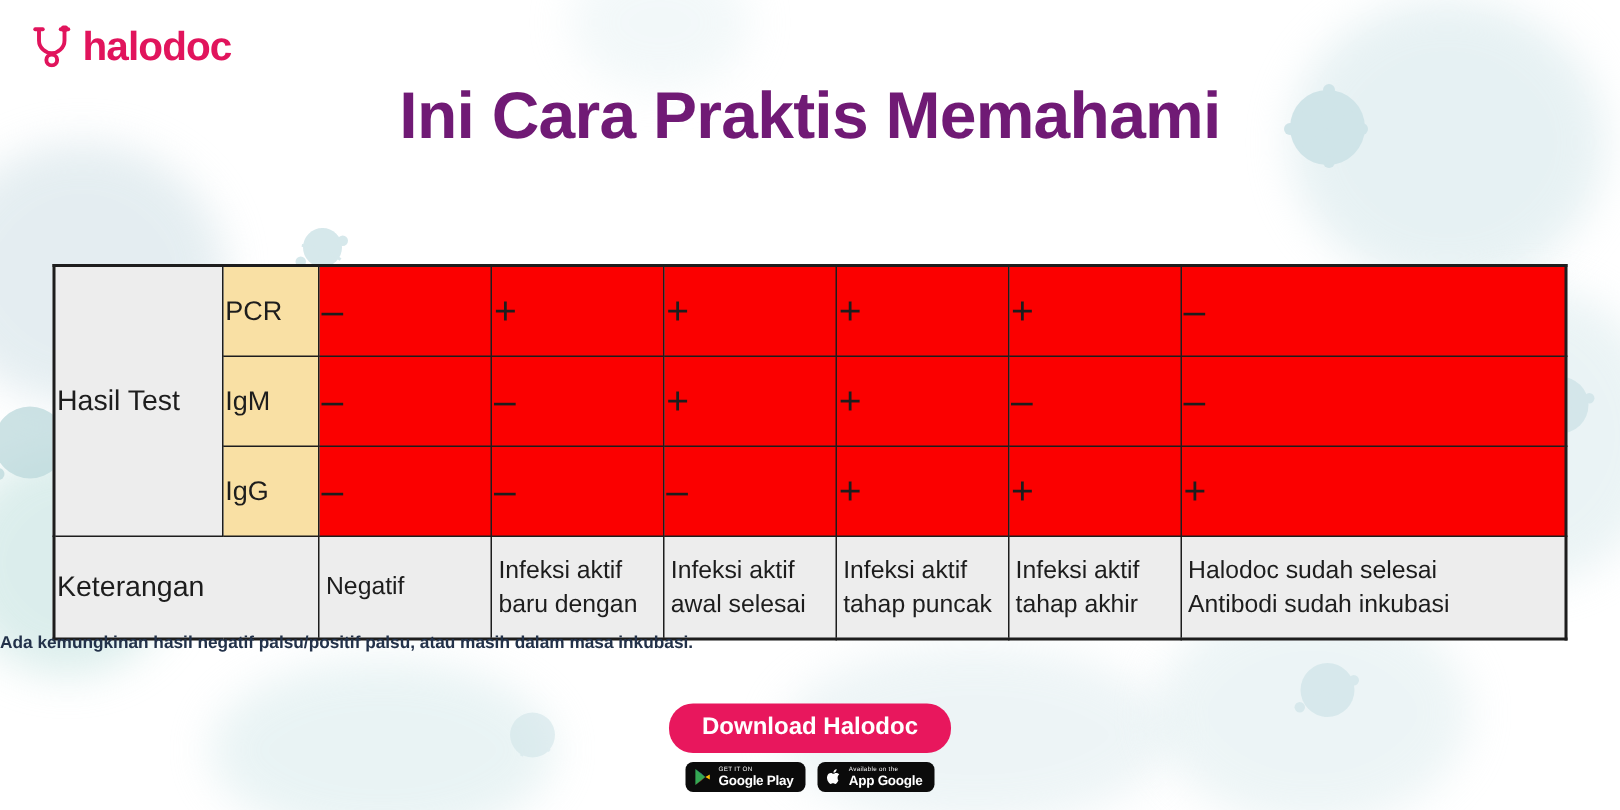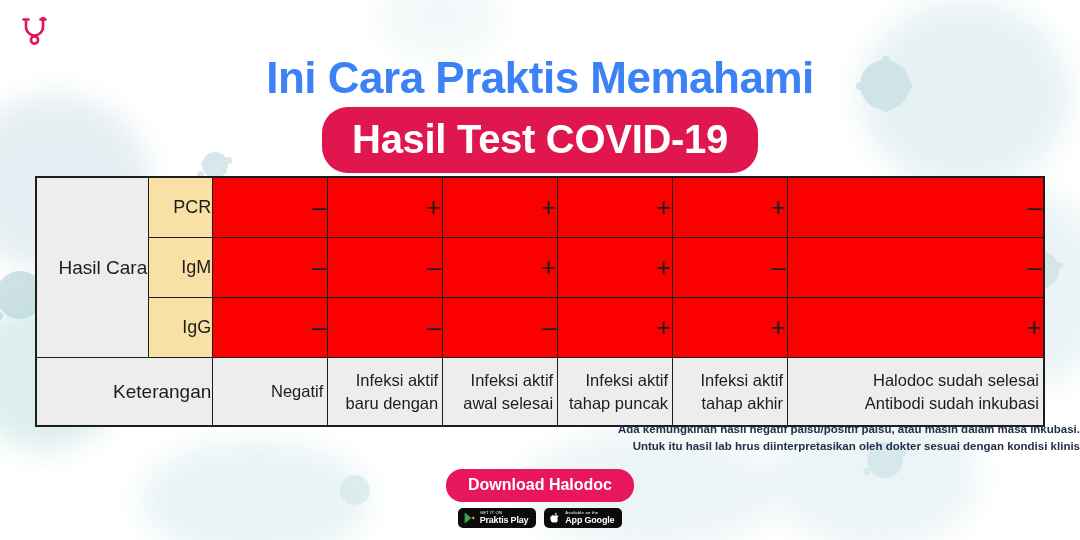--- a/index.html
+++ b/index.html
@@ -19,56 +19,56 @@
     height:2px;background:#cfe4e8;}
   .virus .knob{position:absolute;border-radius:50%;background:#cfe4e8;}
 
   
   #logo{position:absolute;left:22px;top:17px;display:flex;align-items:center;gap:7px;z-index:5;}
   #logo .wordmark{color:#e1145c;font-size:27px;font-weight:700;letter-spacing:-.6px;line-height:1;}
 
   
   #headline{position:absolute;left:0;right:0;top:55px;text-align:center;z-index:5;}
   #headline .line1{
-    color:#3b82f6;font-size:44px;font-weight:800;letter-spacing:-.5px;line-height:1.05;
+    color:#701a75;font-size:44px;font-weight:800;letter-spacing:-.5px;line-height:1.05;
     margin:0 0 6px 0;text-shadow:0 1px 0 rgba(255,255,255,.6);
   }
   #headline .pillwrap{display:flex;justify-content:center;}
   #headline .pill{
     display:inline-block;background:#e0164f;color:#ffffff;
     font-size:40px;font-weight:800;letter-spacing:-.3px;line-height:1;
     padding:12px 30px 14px 30px;border-radius:26px;
   }
 
   
   #result-table{
     position:absolute;left:35px;top:176px;width:1010px;
     border-collapse:collapse;z-index:5;table-layout:fixed;
     border:2px solid #1d1d1d;background:#ededed;
   }
   #result-table td{
     border:1px solid #1d1d1d;
-    text-align:right;vertical-align:middle;
+    text-align:left;vertical-align:middle;
     color:#1d1d1d;
   }
   .col-label{width:102px;}
   .col-test{width:58px;}
   .col-d{width:104px;}
   .col-wide{width:232px;}
 
   td.label-cell{background:#ededed;font-size:19px;}
   td.test-cell{background:#f9e0a4;font-size:18px;height:57px;}
   td.sign{background:#fb0000;color:#ffffff;font-size:26px;font-weight:400;
           line-height:1;padding-bottom:3px;}
   td.note-cell{background:#ededed;font-size:16.5px;line-height:1.35;height:61px;padding:3px 4px;}
   td.note-cell .l{display:block;white-space:nowrap;}
 
   
   #disclaimer{
-    position:absolute;left:0;right:0;top:421px;text-align:right;z-index:5;
+    position:absolute;left:0;right:0;top:421px;text-align:left;z-index:5;
     color:#23324a;font-size:11.5px;font-weight:700;line-height:1.5;
   }
 
   
   #cta{position:absolute;left:0;right:0;top:469px;text-align:center;z-index:5;}
   #cta .dl{
     display:inline-block;background:#e8175d;color:#ffffff;
     font-size:16px;font-weight:800;padding:7px 22px 8px 22px;border-radius:16px;
     cursor:pointer;
   }
@@ -171,43 +171,41 @@
 <div id="logo">
   <span style="display:inline-block;line-height:0;">
     <svg width="26" height="28" viewBox="0 0 26 28" aria-hidden="true">
       <path d="M4 3 L4 10 C4 15 8.5 18.5 12.5 18.5 C16.5 18.5 21 15 21 10 L21 3" fill="none" stroke="#e1145c" stroke-width="2.6" stroke-linecap="round"></path>
       <path d="M1.5 2.5 L6.5 2.5" stroke="#e1145c" stroke-width="2.6" stroke-linecap="round"></path>
       <path d="M18.5 2.5 L23.5 2.5" stroke="#e1145c" stroke-width="2.6" stroke-linecap="round"></path>
       <circle cx="12.5" cy="23" r="3.6" fill="none" stroke="#e1145c" stroke-width="2.6"></circle>
       <circle cx="21" cy="2" r="2.4" fill="#e1145c"></circle>
     </svg>
   </span>
+  <span class="wordmark">halodoc</span>
 </div>
 
 <div id="headline">
   <div class="line1">Ini Cara Praktis Memahami</div>
-  <div class="pillwrap">
-    <div class="pill">Hasil Test COVID-19</div>
-  </div>
 </div>
 
 <table id="result-table">
   <colgroup>
     <col class="col-label">
       <col class="col-test">
     <col class="col-d">
       <col class="col-d">
       <col class="col-d">
       <col class="col-d">
       <col class="col-d">
     <col class="col-wide">
   </colgroup>
   <tbody>
     <tr>
-      <td class="label-cell" rowspan="3">Hasil Cara</td>
+      <td class="label-cell" rowspan="3">Hasil Test</td>
       <td class="test-cell">PCR</td>
       <td class="sign">–</td>
       <td class="sign">+</td>
       <td class="sign">+</td>
       <td class="sign">+</td>
       <td class="sign">+</td>
       <td class="sign">–</td>
     </tr>
     <tr>
       <td class="test-cell">IgM</td>
@@ -252,40 +250,39 @@
       <td class="note-cell">
         <span class="l">Halodoc sudah selesai</span>
         <span class="l">Antibodi sudah inkubasi</span>
       </td>
     </tr>
   </tbody>
 </table>
 
 <div id="disclaimer">
   <div>Ada kemungkinan hasil negatif palsu/positif palsu, atau masih dalam masa inkubasi.</div>
-  <div>Untuk itu hasil lab hrus diinterpretasikan oleh dokter sesuai dengan kondisi klinis</div>
 </div>
 
 <div id="cta">
   <span class="dl">Download Halodoc</span>
 </div>
 
 <div id="stores">
   <div class="store">
     <span style="line-height:0;">
       <svg width="11" height="12" viewBox="0 0 11 12" aria-hidden="true">
         <path d="M0.6 0.6 L7.2 6 L0.6 11.4 Z" fill="#34a853"></path>
         <path d="M0.6 0.6 L7.2 6 L4.6 3.6 Z" fill="#4285f4"></path>
         <path d="M0.6 11.4 L7.2 6 L4.6 8.4 Z" fill="#ea4335"></path>
         <path d="M7.2 6 L10.2 4.4 L10.2 7.6 Z" fill="#fbbc04"></path>
       </svg>
     </span>
     <span class="txt">
       <span class="small">GET IT ON</span>
-      <span class="big">Praktis Play</span>
+      <span class="big">Google Play</span>
     </span>
   </div>
   <div class="store">
     <span style="line-height:0;">
       <svg width="10" height="12" viewBox="0 0 10 12" aria-hidden="true">
         <path d="M7.4 6.3c0-1.3 1-1.9 1.1-2-0.6-0.9-1.5-1-1.9-1-0.8-0.1-1.6 0.5-2 0.5-0.4 0-1-0.5-1.7-0.5C2 3.3 1.1 3.9 0.7 4.8c-0.8 1.4-0.2 3.5 0.6 4.6 0.4 0.6 0.9 1.2 1.5 1.2 0.6 0 0.8-0.4 1.5-0.4 0.7 0 0.9 0.4 1.6 0.4 0.6 0 1-0.6 1.4-1.2 0.4-0.6 0.6-1.3 0.6-1.3C7.4 8 7.4 6.3 7.4 6.3z" fill="#ffffff"></path>
         <path d="M6.2 2.3C6.6 1.9 6.8 1.3 6.7 0.7 6.2 0.8 5.6 1.1 5.2 1.5 4.9 1.9 4.6 2.5 4.7 3.1 5.3 3.1 5.9 2.8 6.2 2.3z" fill="#ffffff"></path>
       </svg>
     </span>
     <span class="txt">

